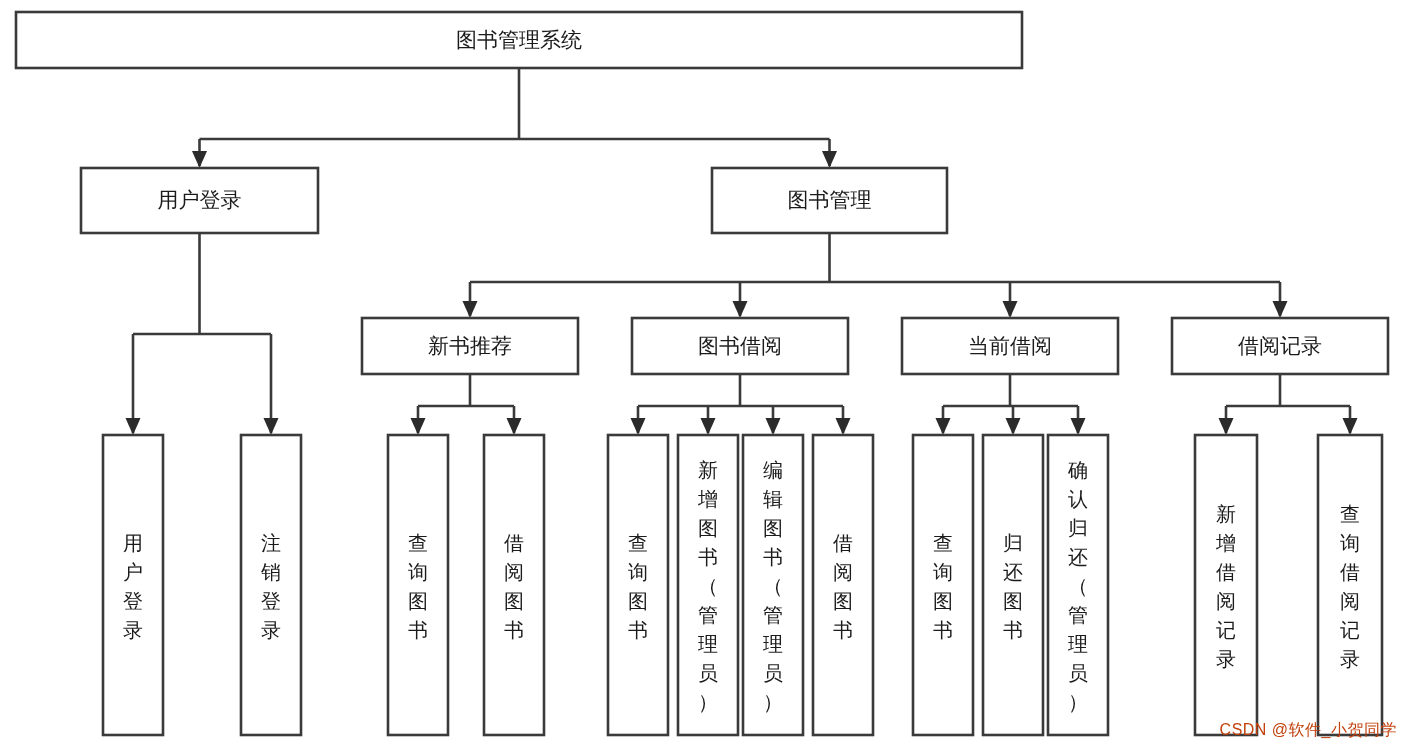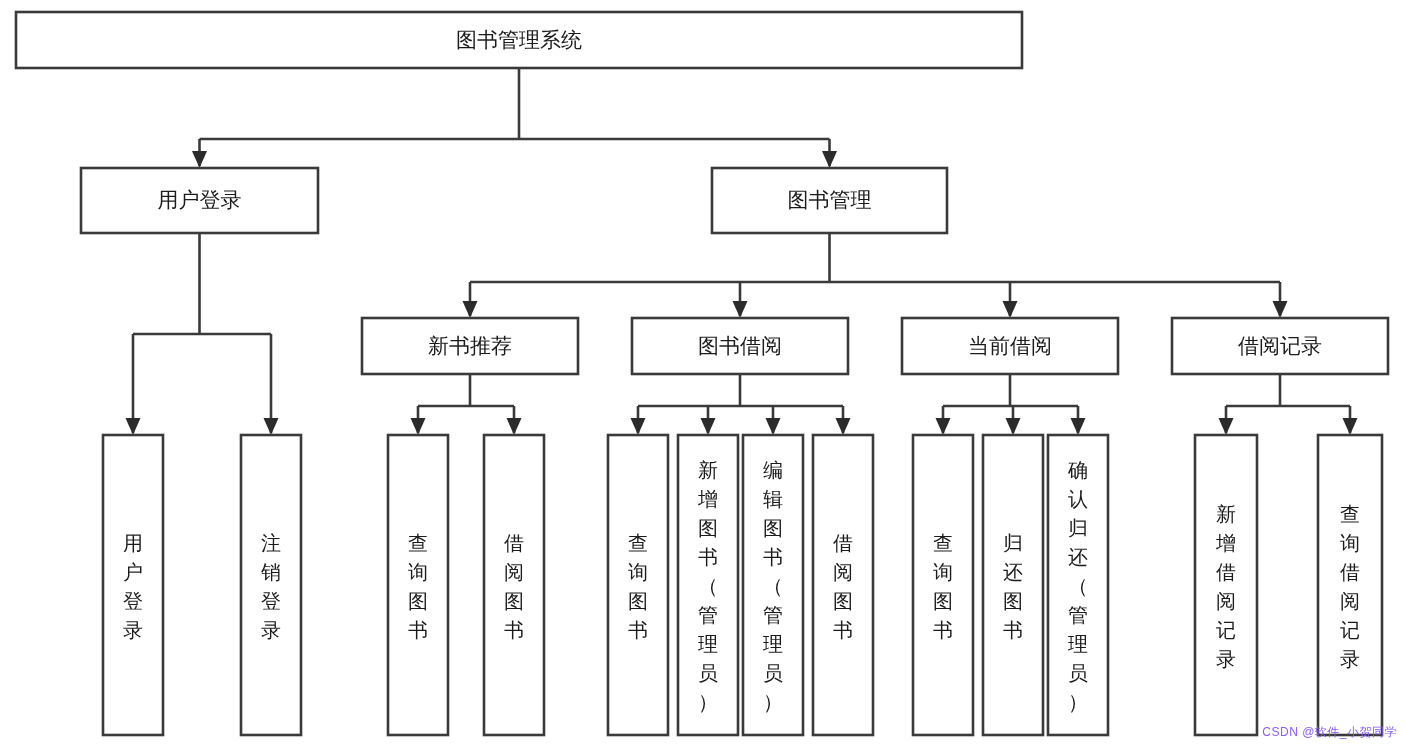--- a/index.html
+++ b/index.html
@@ -47,22 +47,22 @@
   }
   .arrow-head {
     fill: #2b2b2b;
     stroke: none;
   }
   .watermark {
     position: absolute;
     right: 8px;
     bottom: 6px;
     font-family: "Liberation Sans", "DejaVu Sans", sans-serif;
-    font-size: 12px;
-    color: #8b5cf6;
+    font-size: 16px;
+    color: #c2410c;
     white-space: nowrap;
     letter-spacing: 0.5px;
     user-select: none;
   }
 </style>
 </head>
 <body>
 
 <svg id="diagram-root" viewBox="0 0 1405 747" width="1405" height="747">
   <g id="connector-layer">

